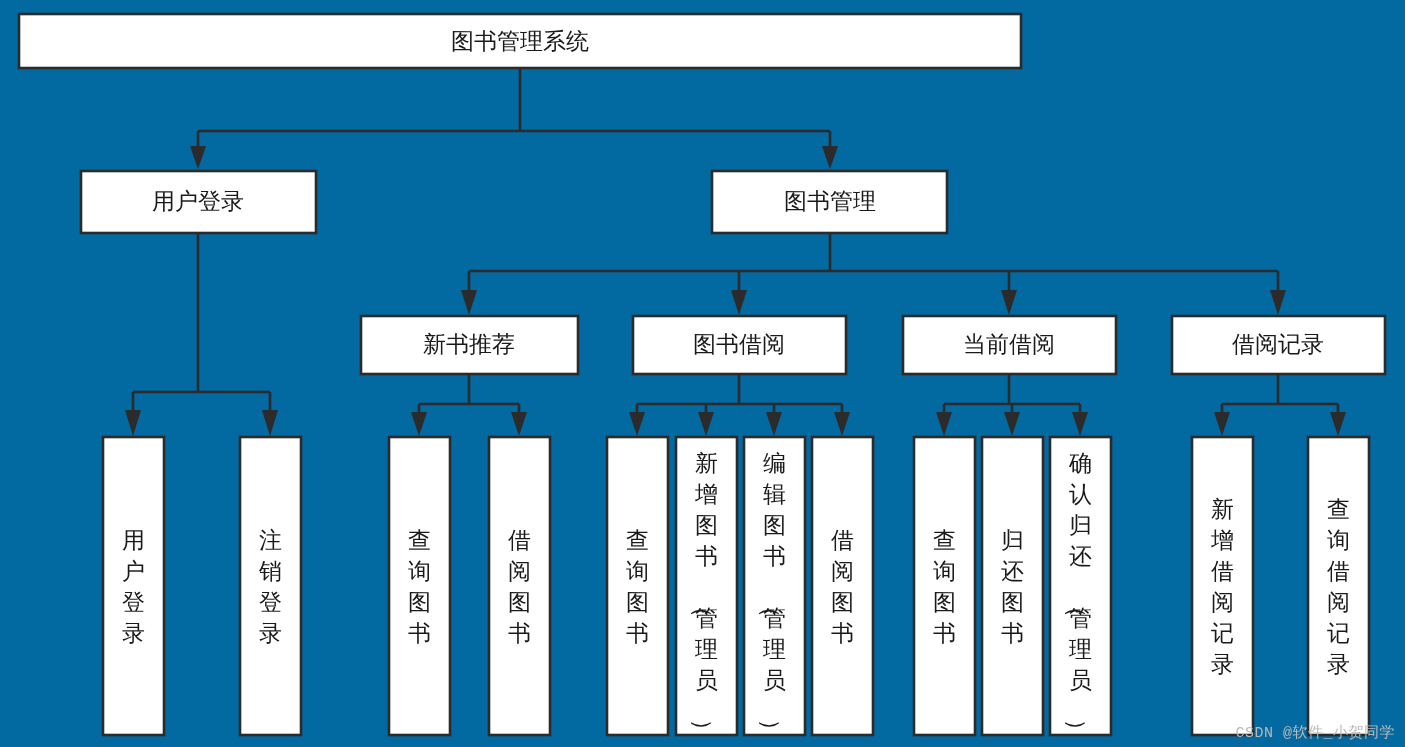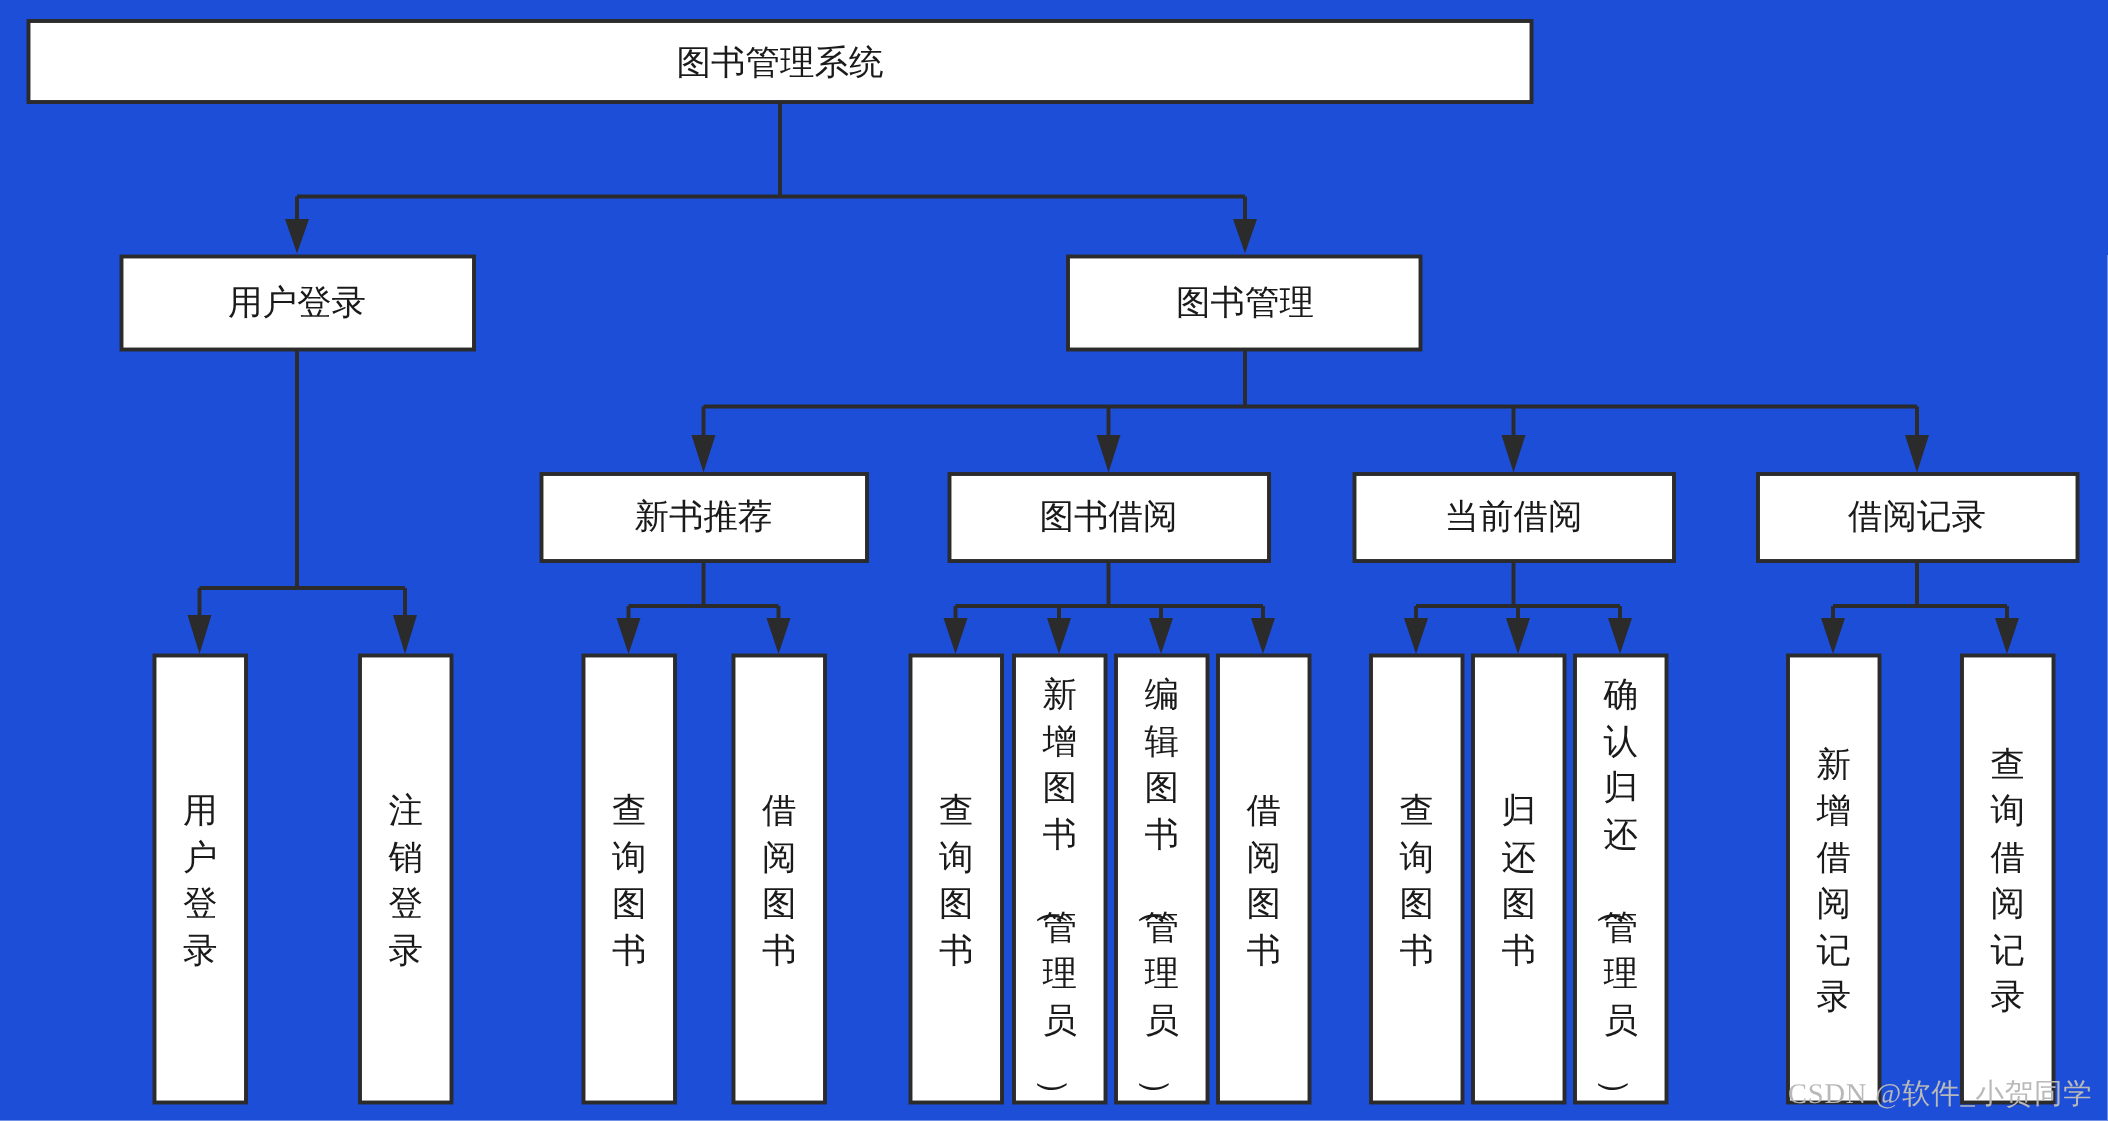--- a/index.html
+++ b/index.html
@@ -10,21 +10,21 @@
   body {
     width: 1405px;
     height: 747px;
     font-family: "Liberation Sans", "DejaVu Sans", sans-serif;
     overflow: hidden;
   }
   #diagram-root {
     position: relative;
     width: 1405px;
     height: 747px;
-    background: #1d4ed8;
+    background: #0369a1;
   }
   svg.diagram-canvas {
     position: absolute;
     top: 0;
     left: 0;
     width: 1405px;
     height: 747px;
     display: block;
   }
   .node-box {
@@ -52,22 +52,22 @@
   .node-label-vertical {
     fill: #1a1a1a;
     font-family: "Liberation Sans", "DejaVu Sans", sans-serif;
     font-size: 23px;
     text-anchor: middle;
   }
   .watermark-text {
     position: absolute;
     right: 10px;
     bottom: 5px;
-    font-family: Liberation Serif, serif;
-    font-size: 19px;
+    font-family: Liberation Mono, monospace;
+    font-size: 15px;
     color: #b9b9b9;
     white-space: nowrap;
     letter-spacing: 0.5px;
     user-select: none;
   }
 </style>
 </head>
 <body>
 
 <div id="diagram-root">

